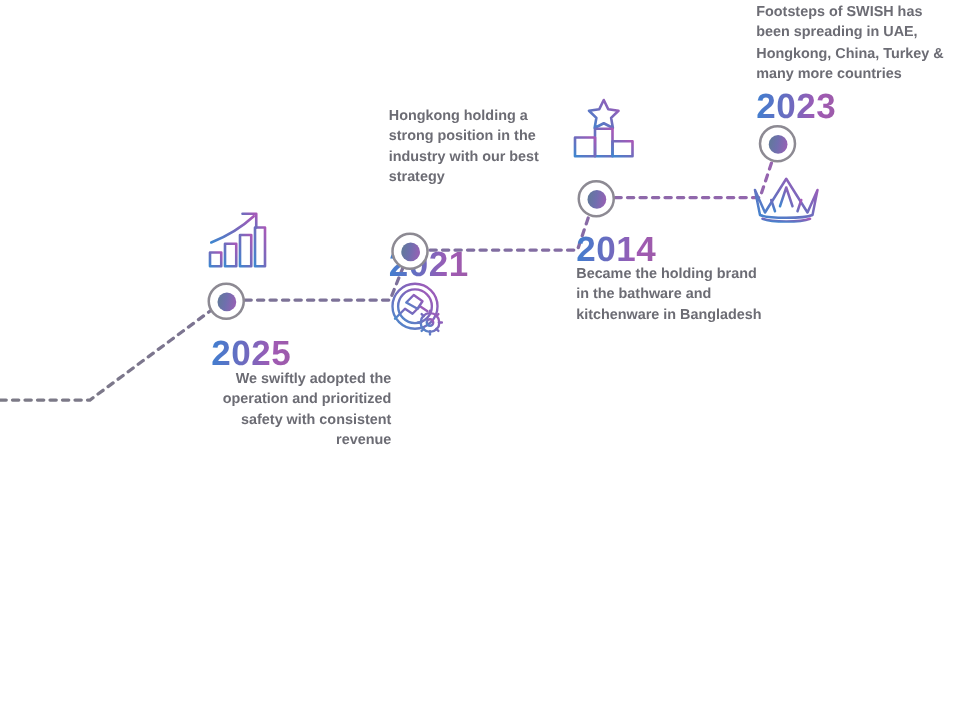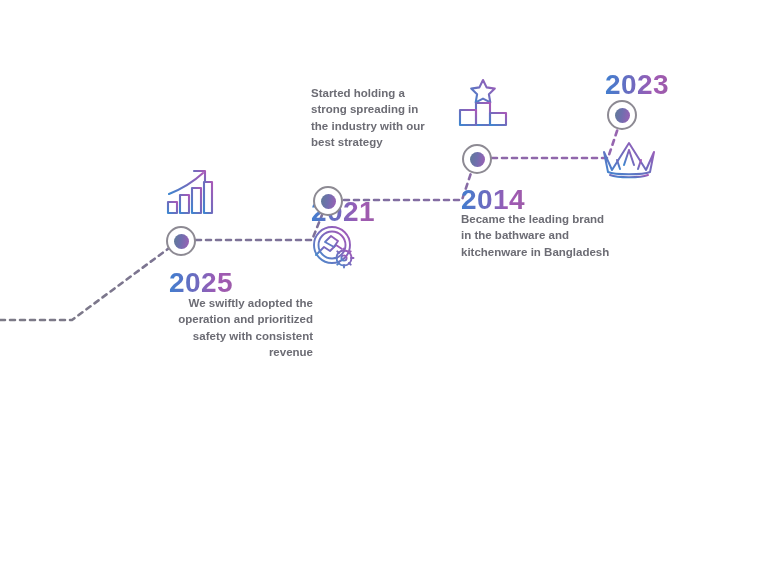--- a/index.html
+++ b/index.html
@@ -115,21 +115,21 @@
         <path d="M31 5 L 42 5 L 42 16"></path>
       </g>
     </svg>
   </div>
   <div class="node" style="left:166px; top:226px;">
     <span class="node-core"></span>
   </div>
   <div class="year" style="left:169px; top:267px;">2025</div>
   <div class="desc" style="left:169px; top:295px; width:144px;text-align:right;">We swiftly adopted the operation and prioritized safety with consistent revenue</div>
 
-  <div class="desc" style="left:311px; top:85px; width:123px;">Started holding a strong spreading in the industry with our best strategy</div>
+  <div class="desc" style="left:311px; top:85px; width:123px;">Hongkong holding a strong position in the industry with our best strategy</div>
   <div class="year" style="left:311px; top:156px;margin-top:40px;">2021</div>
   <div class="node" style="left:313px; top:186px;">
     <span class="node-core"></span>
   </div>
   <div class="icon" style="left:308px; top:222px;">
     <svg width="52" height="52" viewBox="0 0 52 52">
       <g fill="none" stroke="url(#iconGrad2)" stroke-width="1.9" stroke-linecap="round" stroke-linejoin="round">
         <circle cx="24" cy="23" r="18"></circle>
         <circle cx="24" cy="23" r="13.5"></circle>
         <path d="M8 33 L 16 25 L 22 29 L 28 23 L 34 27"></path>
@@ -150,22 +150,23 @@
         <rect x="20" y="27" width="14" height="22"></rect>
         <rect x="4" y="34" width="16" height="15"></rect>
         <rect x="34" y="37" width="16" height="12"></rect>
       </g>
     </svg>
   </div>
   <div class="node" style="left:462px; top:144px;">
     <span class="node-core"></span>
   </div>
   <div class="year" style="left:461px; top:184px;">2014</div>
-  <div class="desc" style="left:461px; top:211px; width:150px;">Became the leading brand in the bathware and kitchenware in Bangladesh</div>
+  <div class="desc" style="left:461px; top:211px; width:150px;">Became the holding brand in the bathware and kitchenware in Bangladesh</div>
 
+  <div class="desc" style="left:605px; top:2px; width:158px;">Footsteps of SWISH has been spreading in UAE, Hongkong, China, Turkey &amp; many more countries</div>
   <div class="year" style="left:605px; top:69px;">2023</div>
   <div class="node" style="left:607px; top:100px;">
     <span class="node-core"></span>
   </div>
   <div class="icon" style="left:600px; top:138px;">
     <svg width="58" height="44" viewBox="0 0 58 44">
       <g fill="none" stroke="url(#iconGrad)" stroke-width="2" stroke-linecap="round" stroke-linejoin="round">
         <path d="M4 14 L12 32 L29 5 L46 32 L54 14 L50 34
                  C43 37, 15 37, 8 34 Z"></path>
         <path d="M10 37 C18 40, 40 40, 48 37"></path>

